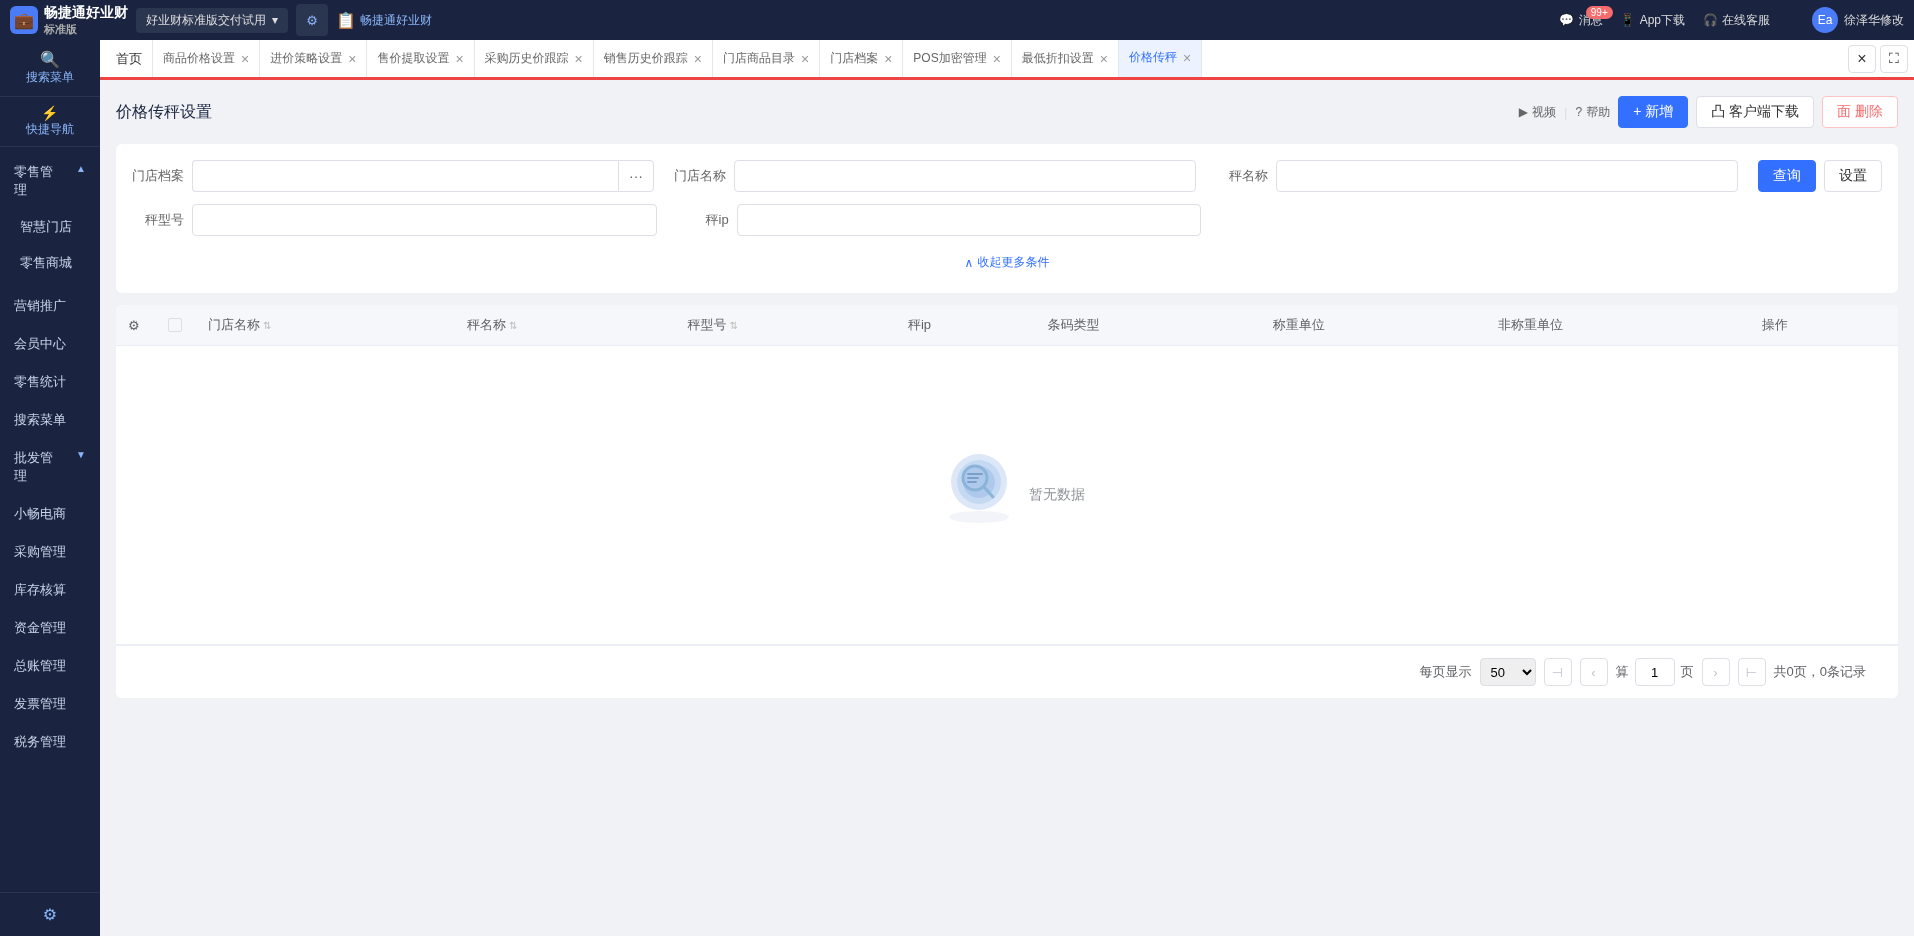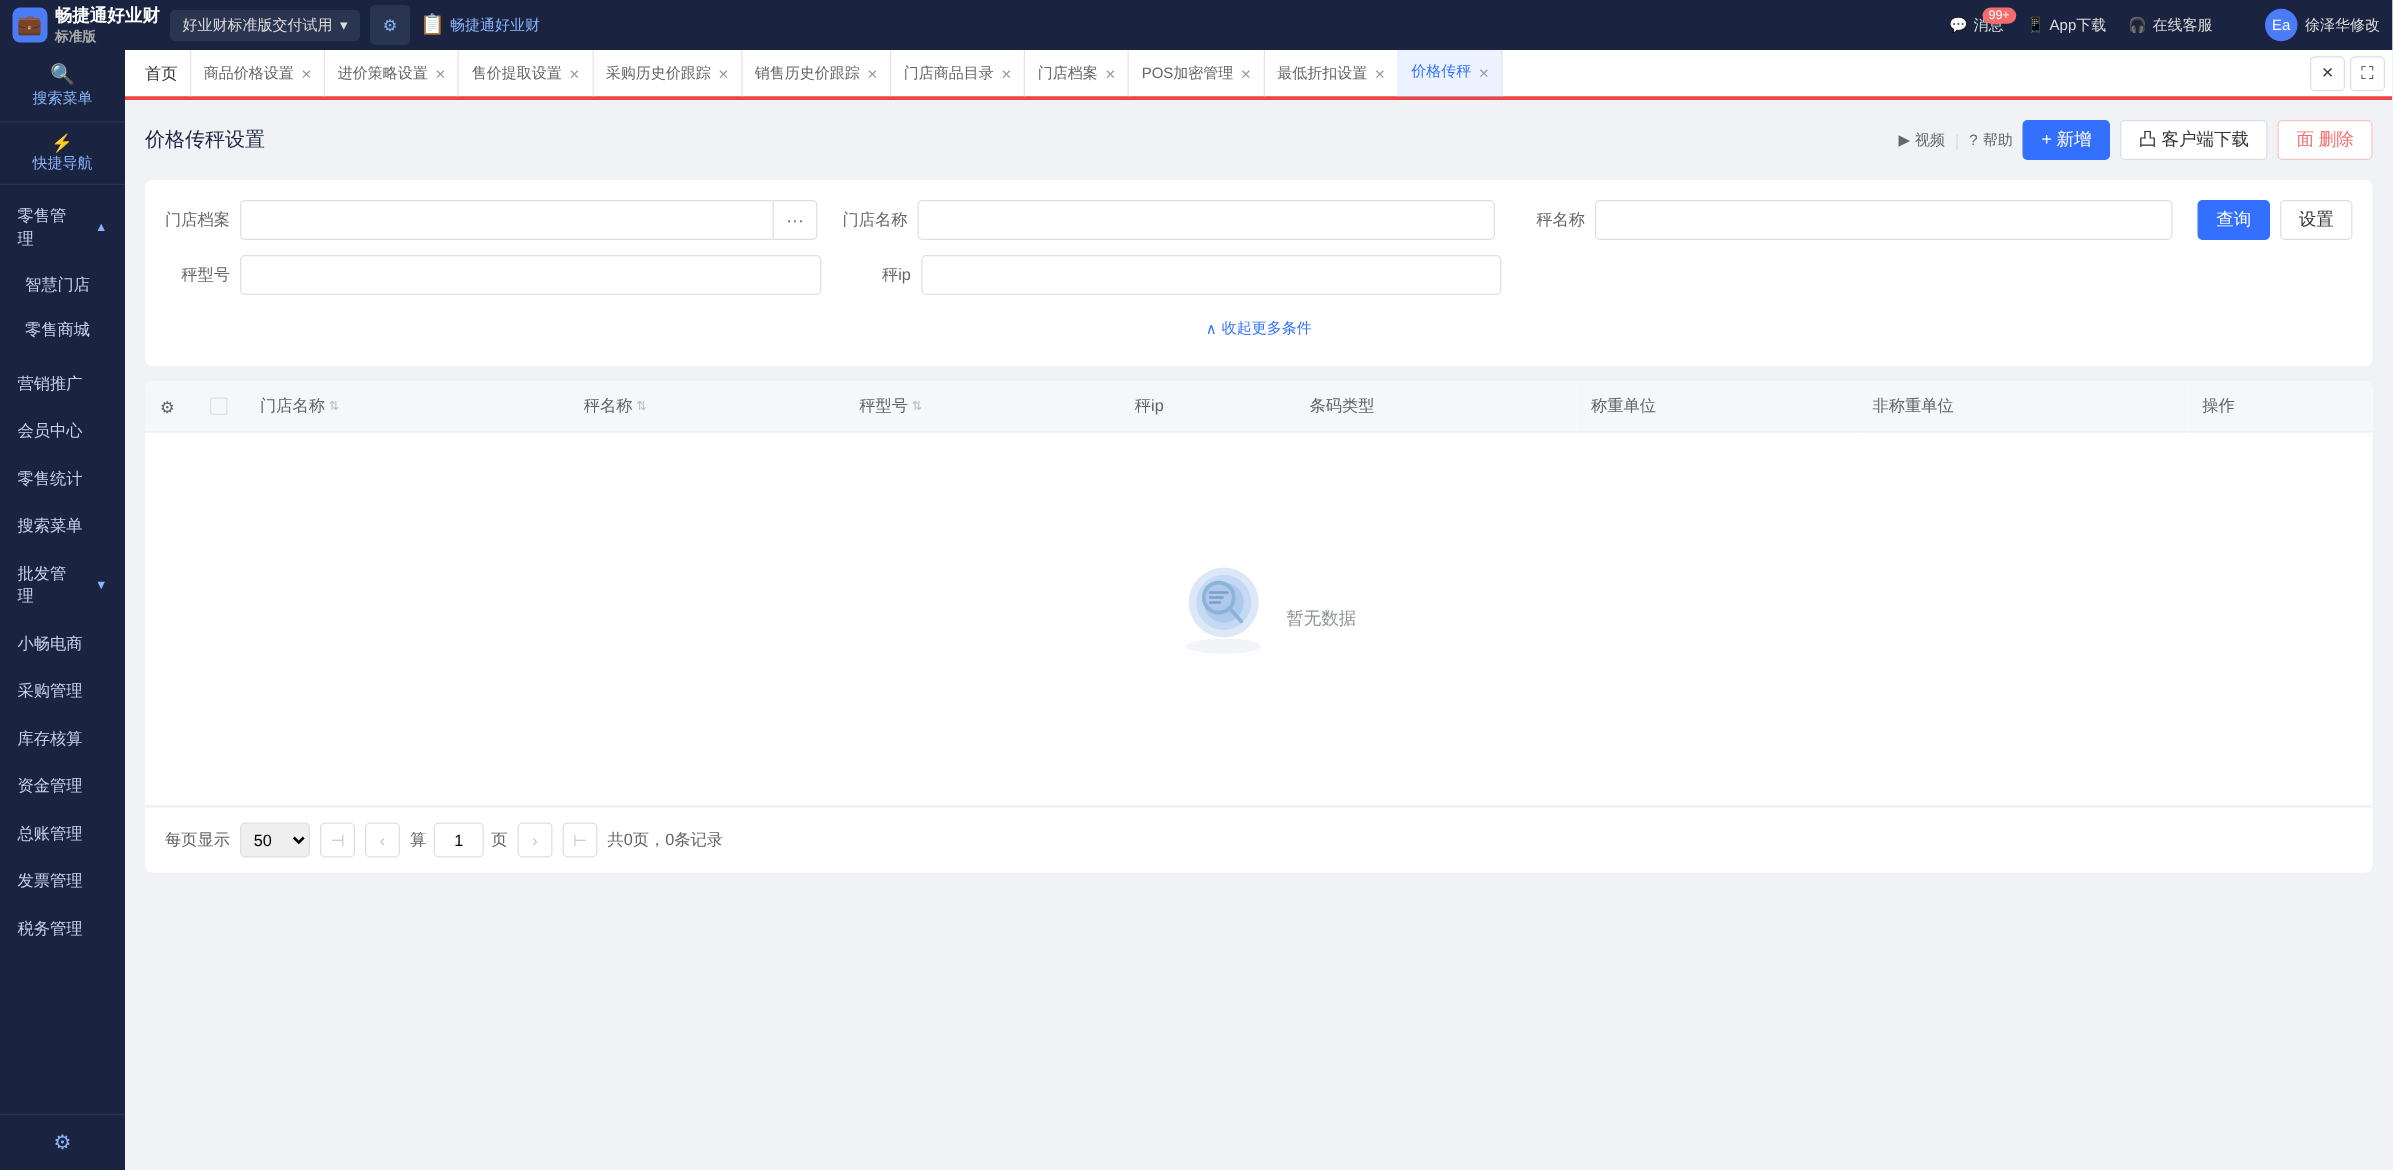--- a/index.html
+++ b/index.html
@@ -23,21 +23,21 @@
     .user-name { color: #ddd; font-size: 12px; }
 
     
     .main-layout { display: flex; flex: 1; overflow: hidden; }
 
     
     .sidebar { width: 100px; background: #1a2440; display: flex; flex-direction: column; flex-shrink: 0; overflow-y: auto; }
     .sidebar-search { padding: 10px 0; text-align: center; color: #8ab4f8; font-size: 12px; cursor: pointer; border-bottom: 1px solid #2a3550; }
     .sidebar-nav { padding: 8px 0; text-align: center; color: #8ab4f8; font-size: 12px; cursor: pointer; border-bottom: 1px solid #2a3550; }
     .sidebar-section { padding: 6px 0; }
-    .sidebar-item { display: flex; align-items: center; justify-content: space-between; padding: 10px 14px; color: #c8d3e8; font-size: 13px; cursor: pointer; gap: 20px; }
+    .sidebar-item { display: flex; justify-content: space-between; padding: 10px 14px; color: #c8d3e8; font-size: 13px; cursor: pointer; gap: 20px; }
     .sidebar-item .arrow { font-size: 10px; color: #8ab4f8; }
     .sidebar-sub-item { padding: 9px 14px 9px 20px; color: #c8d3e8; font-size: 13px; cursor: pointer; }
     .sidebar-settings { margin-top: auto; padding: 12px 0; text-align: center; color: #8ab4f8; font-size: 16px; cursor: pointer; border-top: 1px solid #2a3550; }
 
     
     .content-area { flex: 1; display: flex; flex-direction: column; overflow: hidden; background: #f0f2f5; }
 
     
     .tab-bar { background: #fff; border-bottom: 3px solid #ef4444; display: flex; align-items: center; padding: 0 6px; height: 40px; flex-shrink: 0; overflow: hidden; }
     .tab-item { display: flex; align-items: center; gap: 4px; padding: 0 10px; height: 40px; font-size: 12px; color: #666; white-space: nowrap; cursor: pointer; border-right: 1px solid #e4e7ed; flex-shrink: 0; }
@@ -81,21 +81,21 @@
     .th-sort { display: flex; align-items: center; gap: 3px; cursor: pointer; }
     .sort-icon { font-size: 10px; color: #bbb; }
     .settings-icon-th { color: #606266; cursor: pointer; }
 
     
     .empty-state { display: flex; flex-direction: row; align-items: center; justify-content: center; padding: 80px 0; }
     .empty-img { width: 100px; height: 100px; margin-bottom: 16px; }
     .empty-text { color: #909399; font-size: 14px; }
 
     
-    .pagination-bar { display: flex; align-items: center; justify-content: flex-start; padding: 12px 16px; background: #fff; border-top: 1px solid #ebeef5; gap: 8px; }
+    .pagination-bar { display: flex; align-items: center; justify-content: flex-end; padding: 12px 32px; background: #fff; border-top: 1px solid #ebeef5; gap: 8px; }
     .pagination-label { color: #606266; font-size: 13px; }
     .pagination-select { height: 28px; border: 1px solid #dcdfe6; border-radius: 4px; padding: 0 6px; font-size: 13px; outline: none; cursor: pointer; }
     .pagination-btn { width: 28px; height: 28px; border: 1px solid #dcdfe6; border-radius: 4px; background: #fff; display: flex; align-items: center; justify-content: center; cursor: pointer; color: #606266; font-size: 13px; }
     .pagination-btn.disabled { color: #c0c4cc; cursor: not-allowed; }
     .pagination-page { display: flex; align-items: center; gap: 6px; color: #606266; font-size: 13px; }
     .pagination-page input { width: 40px; height: 28px; border: 1px solid #dcdfe6; border-radius: 4px; text-align: center; font-size: 13px; outline: none; }
     .pagination-info { color: #606266; font-size: 13px; }
 
     
     .checkbox { width: 14px; height: 14px; border: 1px solid #dcdfe6; border-radius: 2px; cursor: pointer; }

